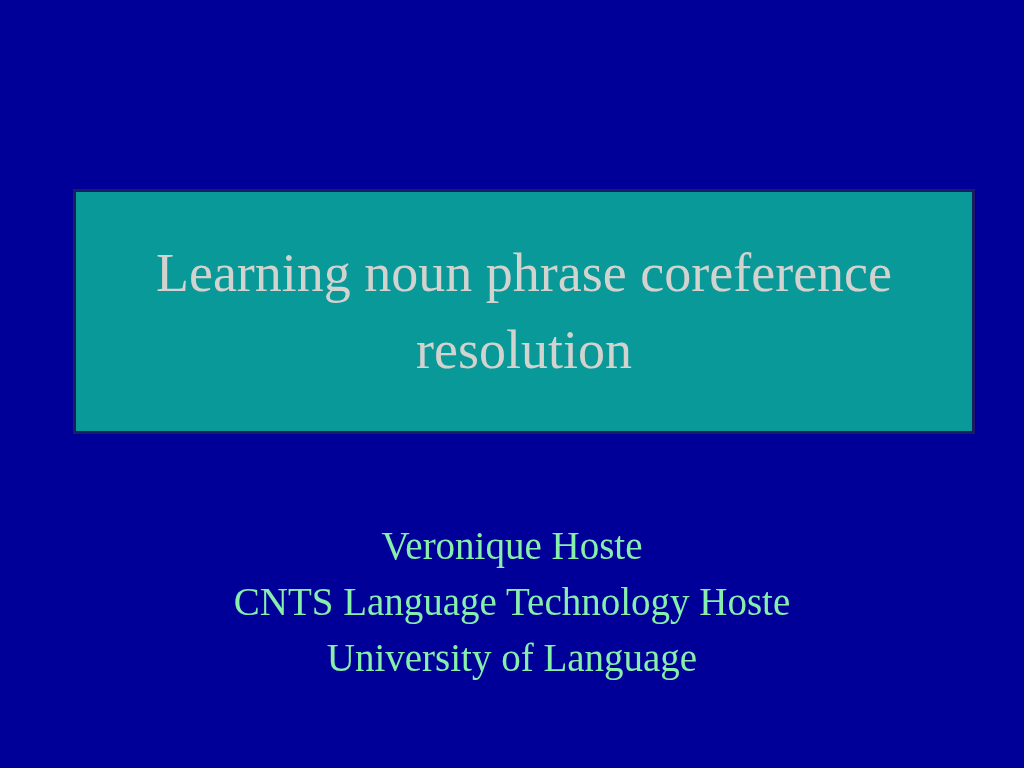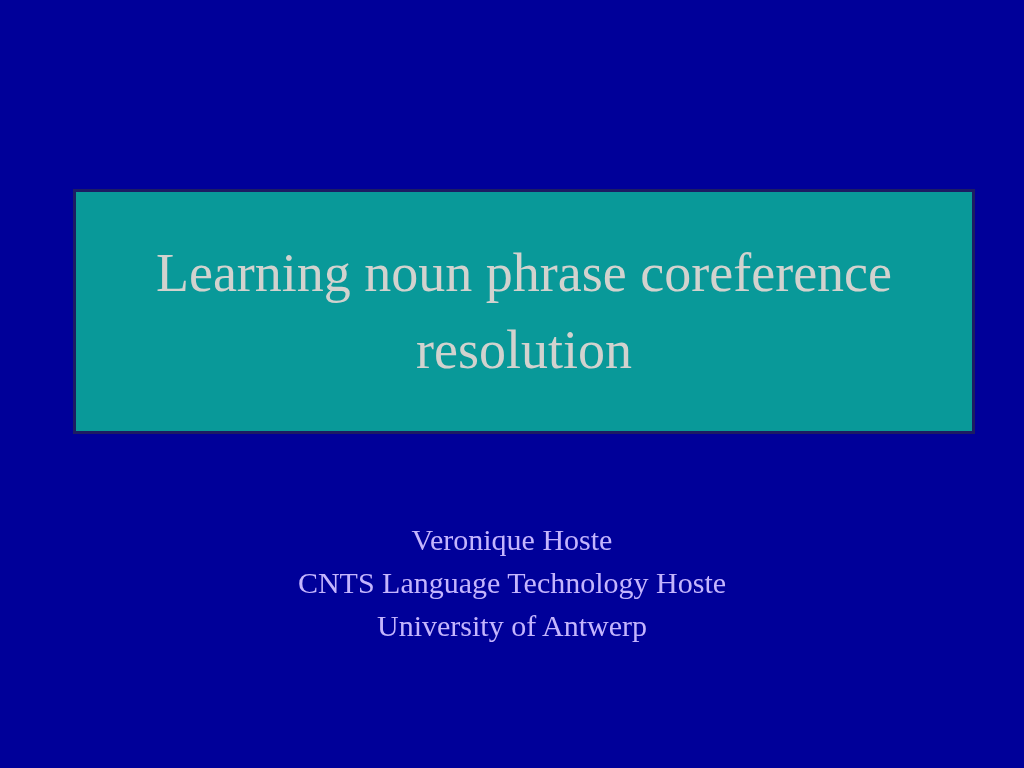--- a/index.html
+++ b/index.html
@@ -54,35 +54,35 @@
   
   #subtitle-block {
     position: absolute;
     left: 0;
     top: 518px;
     width: 1024px;
     text-align: center;
   }
 
   .subtitle-line {
-    color: #c4b5fd;
-    font-size: 30px;
+    color: #86efac;
+    font-size: 39px;
     line-height: 1.44;
     font-weight: normal;
     white-space: nowrap;
   }
 </style>
 </head>
 <body>
 
 <div id="slide">
 
   <div id="title-box">
     <h1 id="title-text">Learning noun phrase coreference resolution</h1>
   </div>
 
   <div id="subtitle-block">
     <div class="subtitle-line">Veronique Hoste</div>
     <div class="subtitle-line">CNTS Language Technology Hoste</div>
-    <div class="subtitle-line">University of Antwerp</div>
+    <div class="subtitle-line">University of Language</div>
   </div>
 
 </div>
 
 </body></html>

